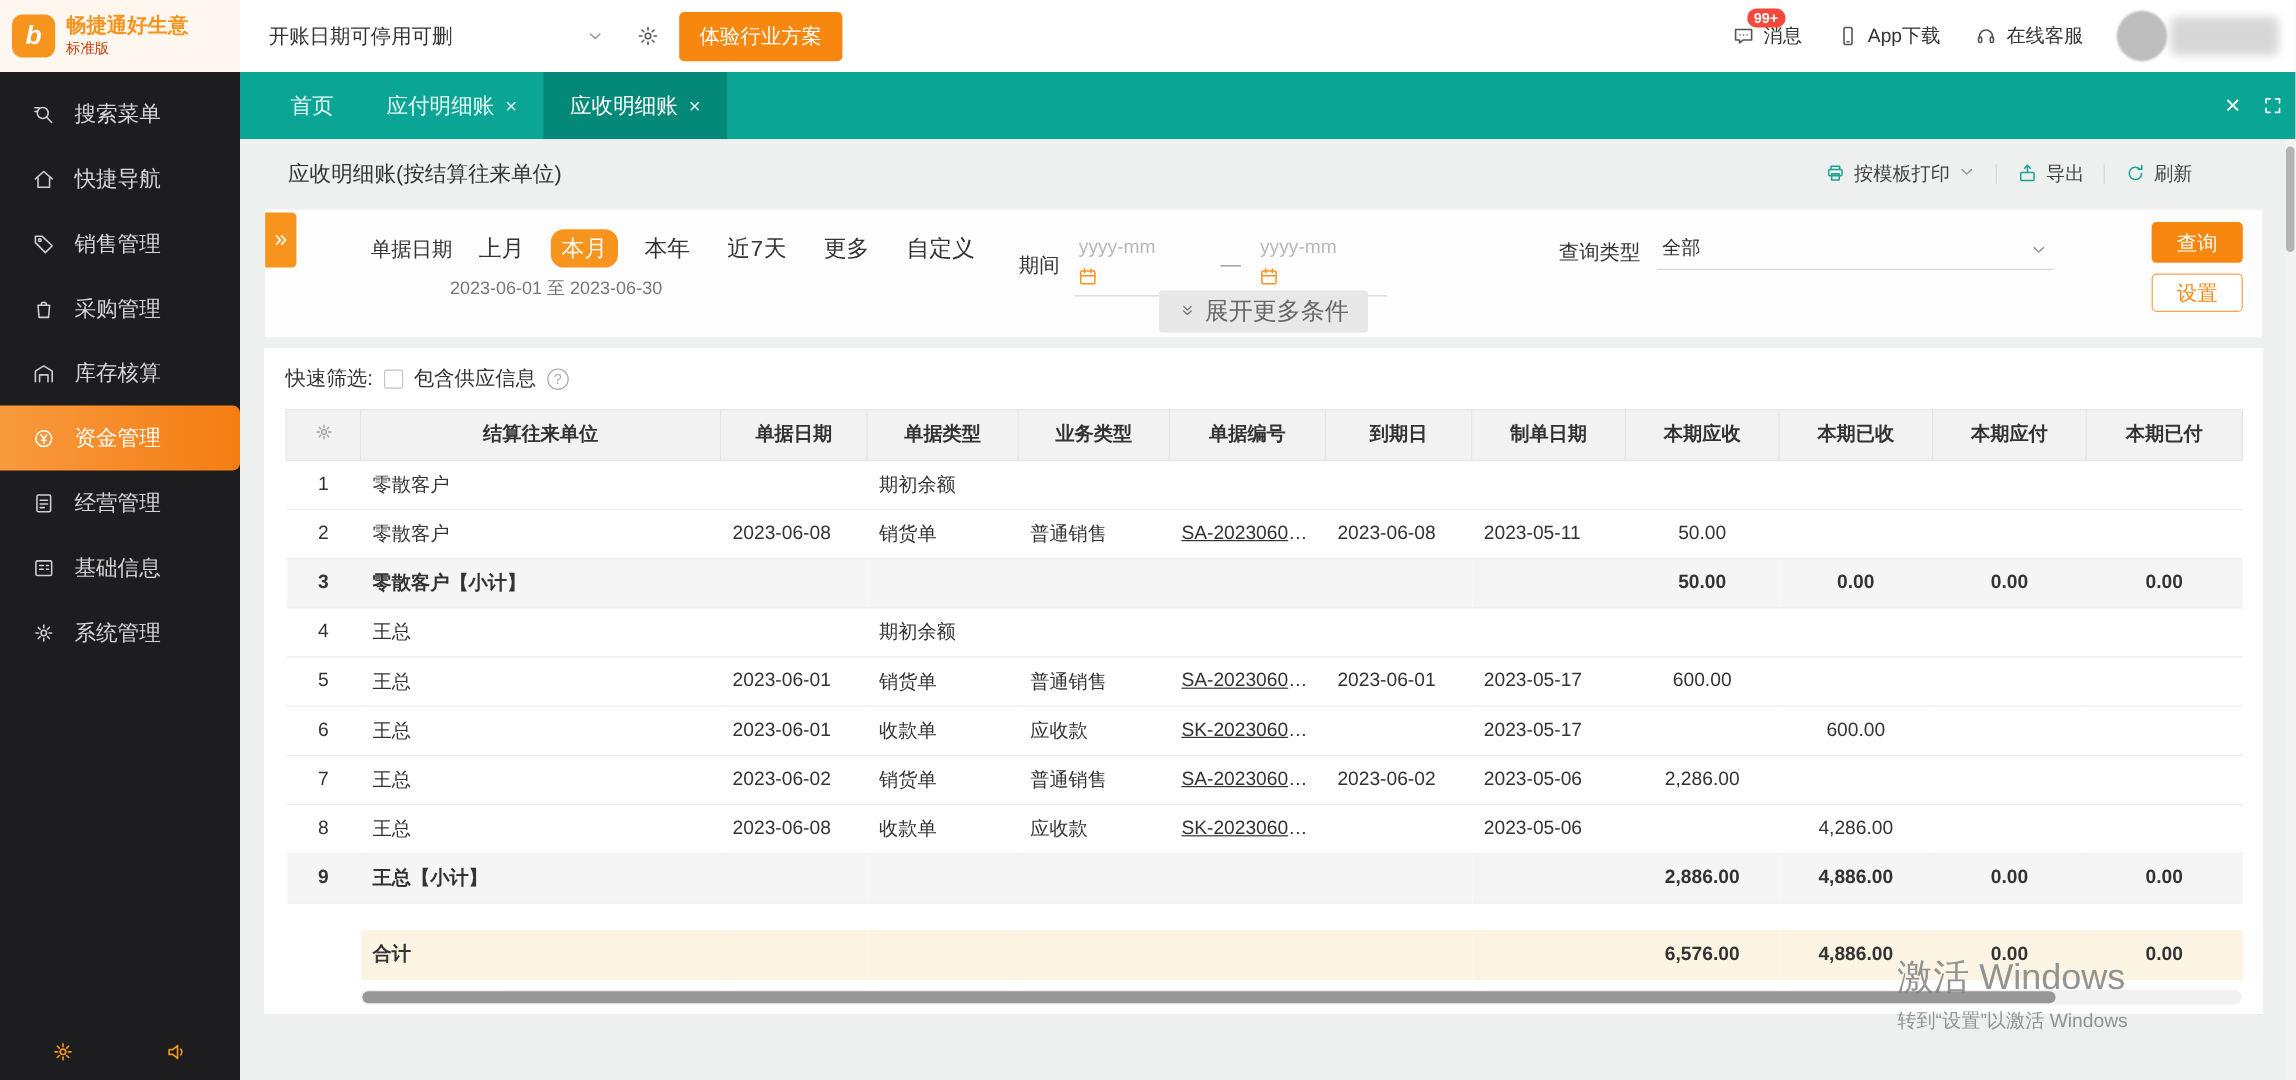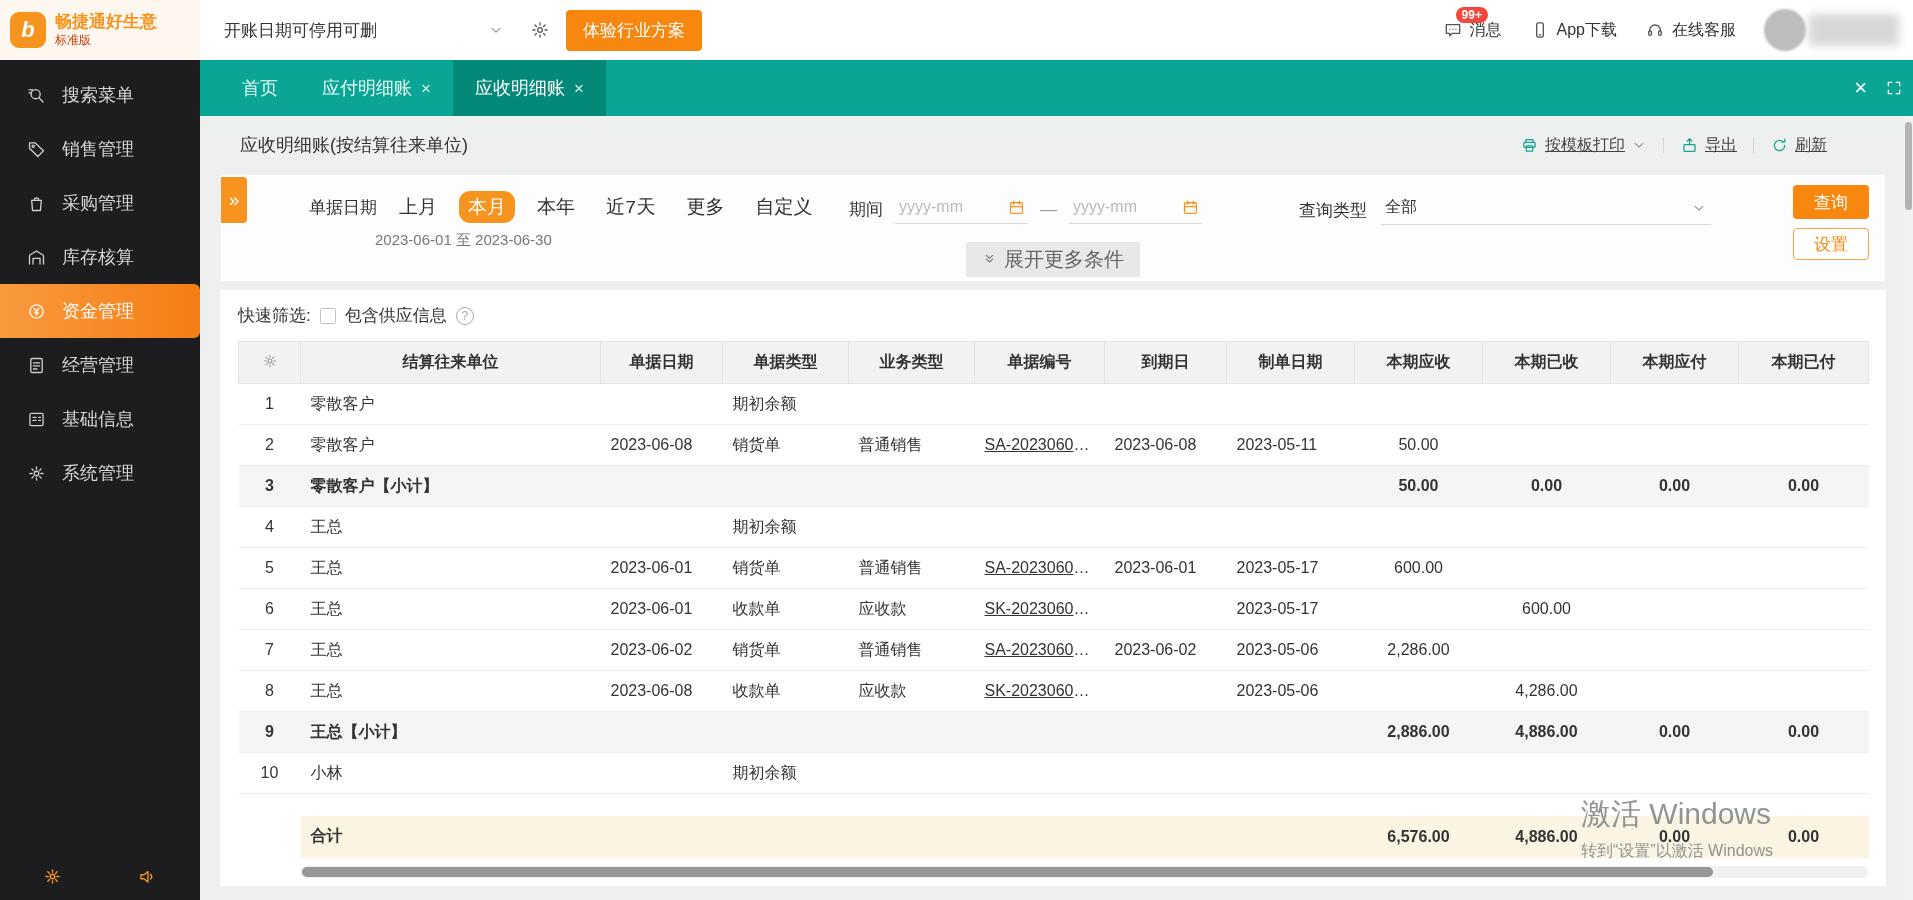--- a/index.html
+++ b/index.html
@@ -51,34 +51,34 @@
   .tab-close { font-size:17px; color:#d6f2ee; line-height:1; }
   .tabbar-controls { position:absolute; right:10px; display:flex; align-items:center; gap:18px; color:#fff; }
   .win-x { font-size:22px; line-height:1; cursor:pointer; }
   .fs-ic { width:18px; height:18px; stroke:#fff; stroke-width:1.8; cursor:pointer; }
 
   .content { flex:1; background:#eef0ef; position:relative; overflow:hidden; }
 
   .title-row { height:58px; display:flex; align-items:center; padding:0 86px 0 40px; }
   .page-title { font-size:18px; color:#333; }
   .title-tools { margin-left:auto; display:flex; align-items:center; gap:8px; font-size:16px; color:#444; }
-  .tool { display:flex; align-items:center; gap:6px; cursor:pointer;text-decoration:underline; }
+  .tool { display:flex; align-items:flex-start; gap:6px; cursor:pointer; }
   .t-ic { width:19px; height:19px; stroke:#18a392; stroke-width:1.6; }
   .vd { width:1px; height:16px; background:#d6d6d6; margin:0 8px; }
 
   
   .filter-card { margin-left:20px; width:1666px; height:108px; background:#fdfdfd; position:relative; border:1px solid #f1f1f1; }
   .corner-tab { position:absolute; left:0; top:2px; width:26px; height:46px; background:#f7941e; color:#fff;
     display:flex; align-items:center; justify-content:center; font-size:19px; border-radius:0 4px 4px 0; cursor:pointer; }
   .f-row1 { display:flex; align-items:center; gap:13px; padding:16px 0 0 88px; font-size:17px; }
   .range-btn { font-size:19px; color:#333; background:none; border:none; padding:3px 9px; cursor:pointer; font-family:Liberation Mono, monospace; }
   .range-btn.active { background:#f7941e; color:#fff; border-radius:11px; }
   .f-row2 { padding:8px 0 0 154px; color:#777; font-size:15px; }
   .period-group { position:absolute; left:628px; top:20px; display:flex; align-items:center; gap:12px; font-size:17px; }
-  .uline { display:flex; align-items:flex-end; border-bottom:1px solid #d8d8d8; padding:2px 2px 6px 2px; gap:4px; }
+  .uline { display:flex; align-items:flex-start; border-bottom:1px solid #d8d8d8; padding:2px 2px 6px 2px; gap:4px;flex-direction:column; }
   .uinput { border:none; outline:none; width:106px; font-size:16px; color:#333; background:transparent; font-family:inherit; }
   .uinput::placeholder { color:#b9b9b9; }
   .cal-ic { width:19px; height:19px; stroke:#f7941e; stroke-width:1.6; cursor:pointer; }
   .dash { color:#999; }
   .query-group { position:absolute; left:1078px; top:20px; display:flex; align-items:center; gap:14px; font-size:17px; }
   .select-line { width:330px; display:flex; justify-content:space-between; align-items:center;
     border-bottom:1px solid #d8d8d8; padding:2px 4px 6px 4px; font-size:16px; cursor:pointer; }
   .action-col { position:absolute; right:16px; top:10px; display:flex; flex-direction:column; gap:9px; width:76px; }
   .btn-primary { background:#f7870f; color:#fff; border:none; border-radius:4px; height:34px; font-size:17px; cursor:pointer; font-family:inherit; }
   .btn-outline { background:#fff; color:#f7870f; border:1px solid #f9a14c; border-radius:4px; height:32px; font-size:17px; cursor:pointer; font-family:inherit; }
@@ -127,20 +127,27 @@
       </div>
     </div>
     <nav class="menu">
       <div class="menu-item">
         <svg class="ic s-ic" viewBox="0 0 24 24">
             <circle cx="11" cy="10.5" r="5.2"></circle>
             <path d="M14.8 14.5 19.5 19.5"></path>
             <path d="M3.5 5.5h4M3.5 9h2.6"></path>
           </svg>
         <span>搜索菜单</span>
+      </div>
+      <div class="menu-item">
+        <svg class="ic s-ic" viewBox="0 0 24 24">
+            <path d="M4 11.5 12 4.5 20 11.5"></path>
+            <path d="M6.5 10.5V19.5H17.5V10.5"></path>
+          </svg>
+        <span>快捷导航</span>
       </div>
       <div class="menu-item">
         <svg class="ic s-ic" viewBox="0 0 24 24">
             <path d="M4 4.5h6.5L20 13.5 13.5 20 4 10.5z"></path>
             <circle cx="8.2" cy="8.2" r="1.3"></circle>
           </svg>
         <span>销售管理</span>
       </div>
       <div class="menu-item">
         <svg class="ic s-ic" viewBox="0 0 24 24">
@@ -518,34 +525,20 @@
                 <td></td>
                 <td></td>
                 <td></td>
                 <td></td>
                 <td></td>
                 <td>2,886.00</td>
                 <td>4,886.00</td>
                 <td>0.00</td>
                 <td>0.00</td>
               </tr>
-              <tr>
-                <td class="c-no">10</td>
-                <td>小林</td>
-                <td></td>
-                <td>期初余额</td>
-                <td></td>
-                <td></td>
-                <td></td>
-                <td></td>
-                <td></td>
-                <td></td>
-                <td></td>
-                <td></td>
-              </tr>
             </tbody>
           <tbody>
             <tr class="spacer">
                 <td colspan="12"></td>
               </tr>
             <tr class="total-row">
               <td class="c-no"></td>
               <td>合计</td>
               <td></td>
                 <td></td>

